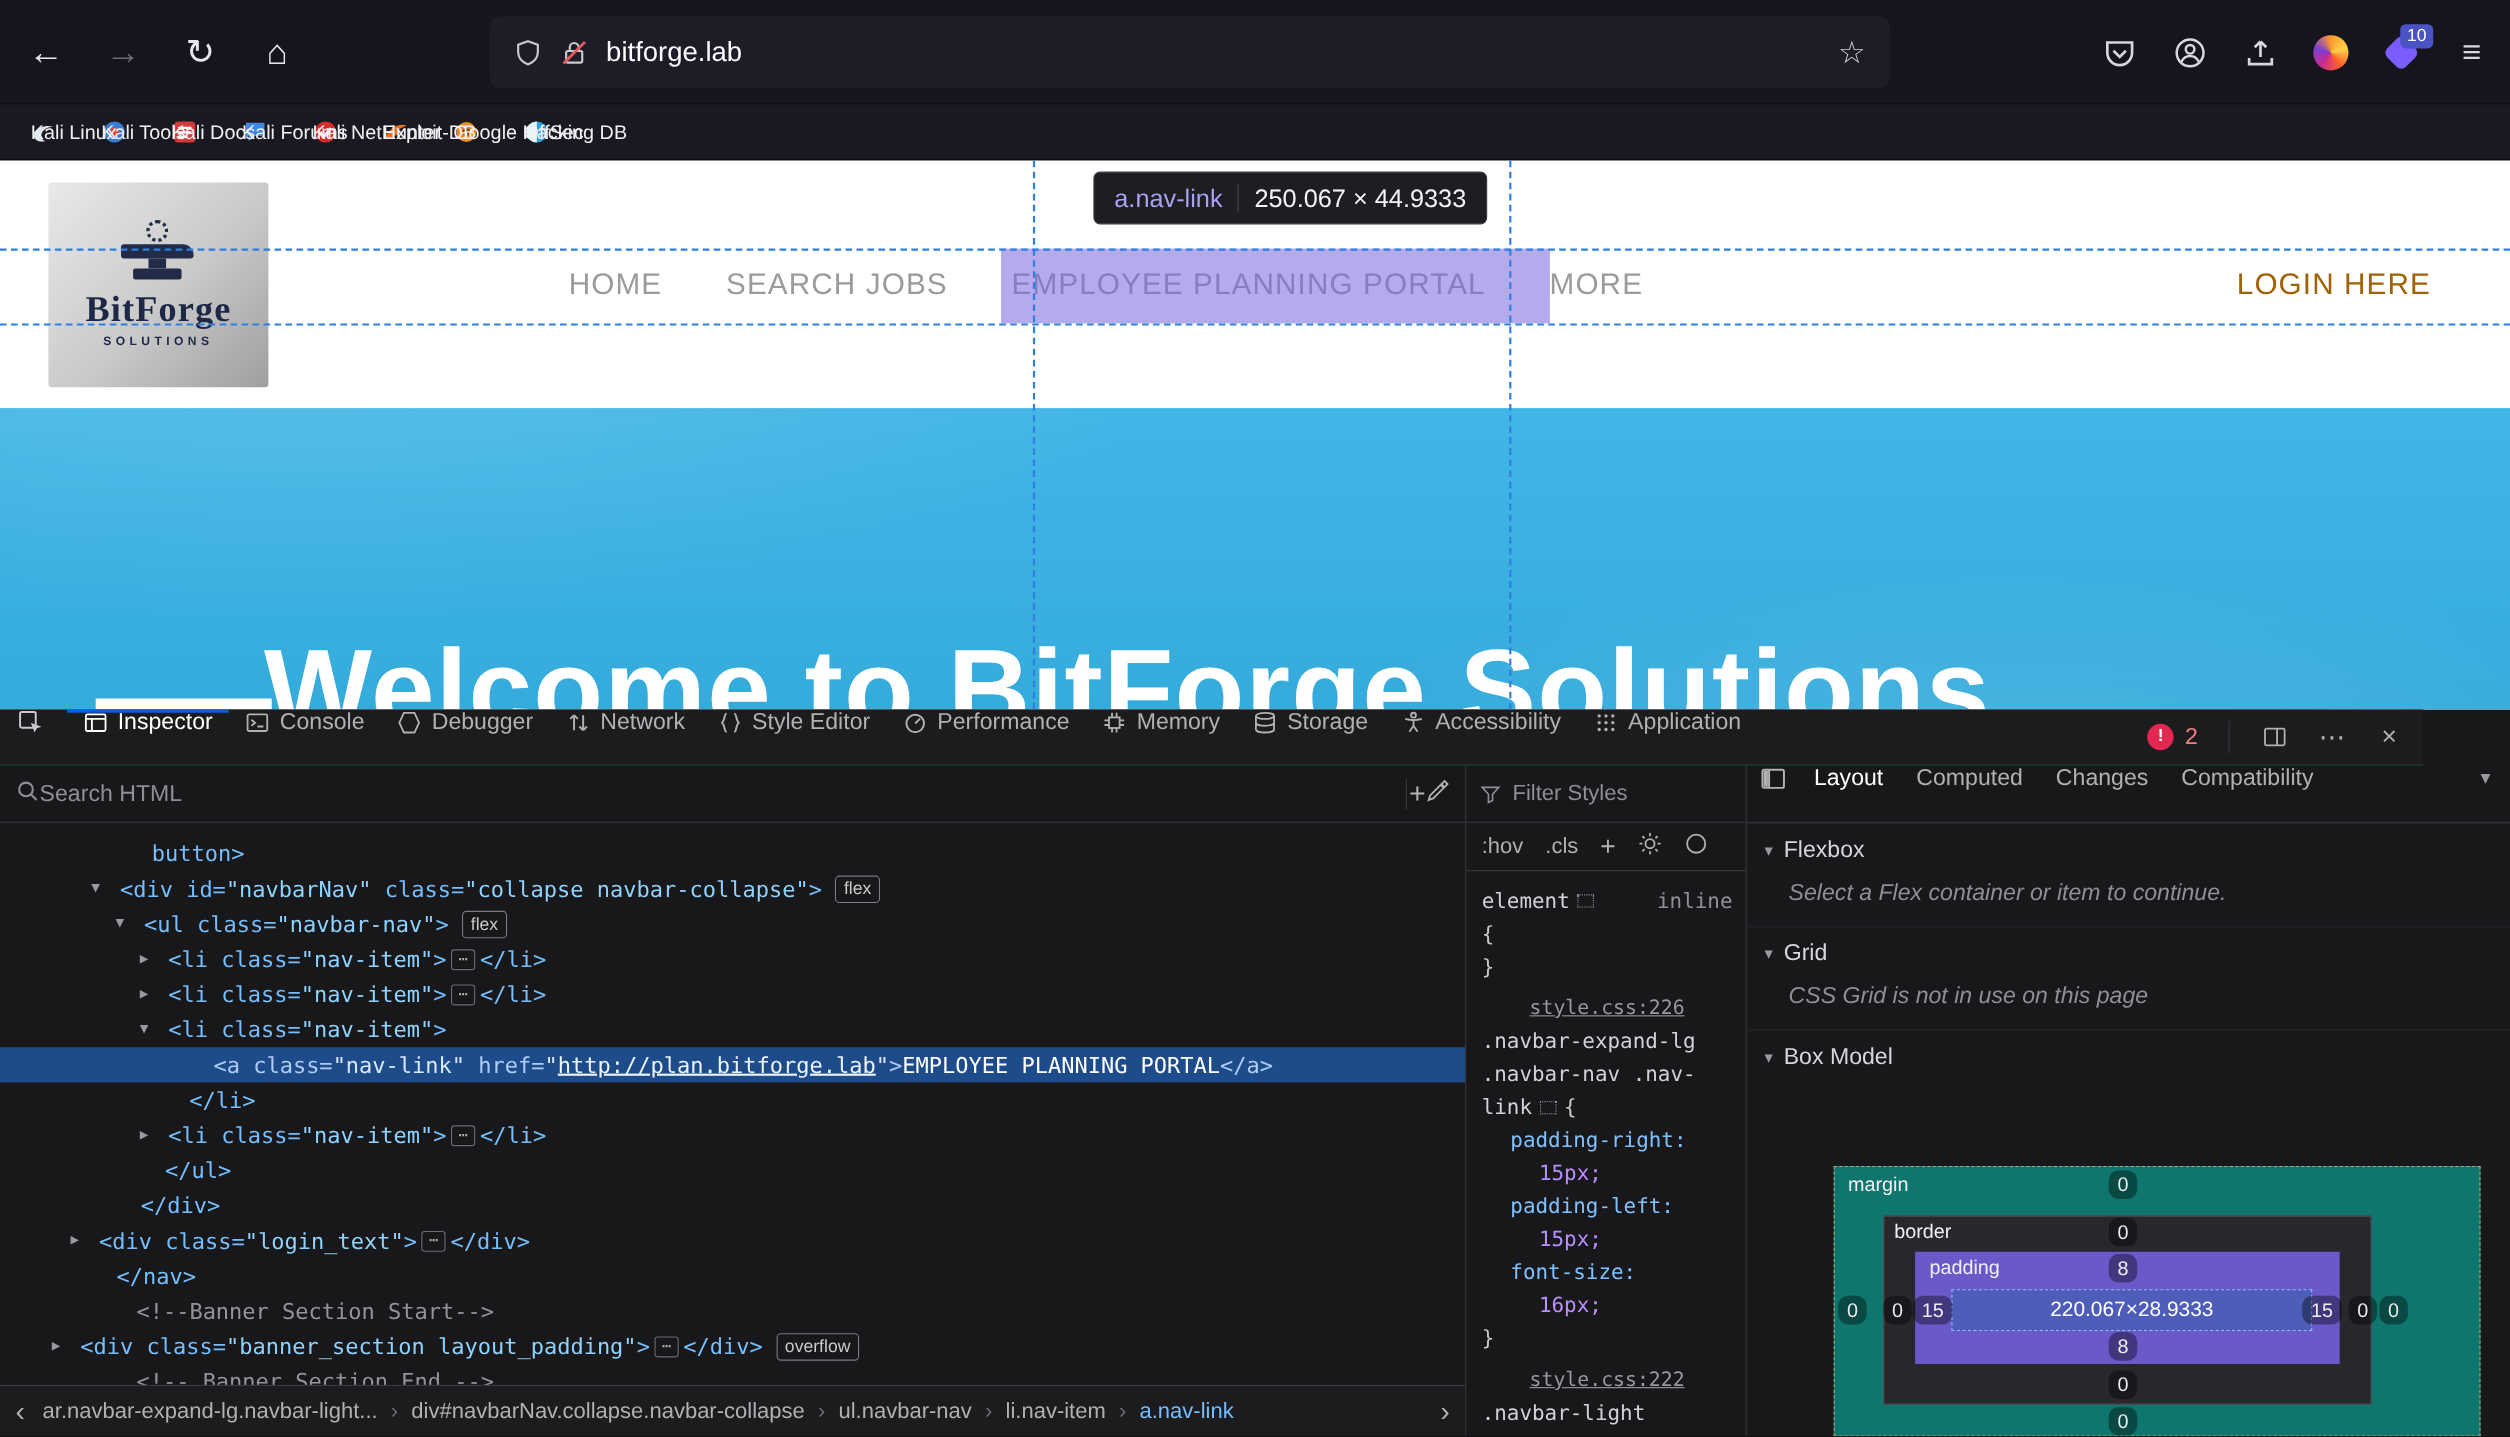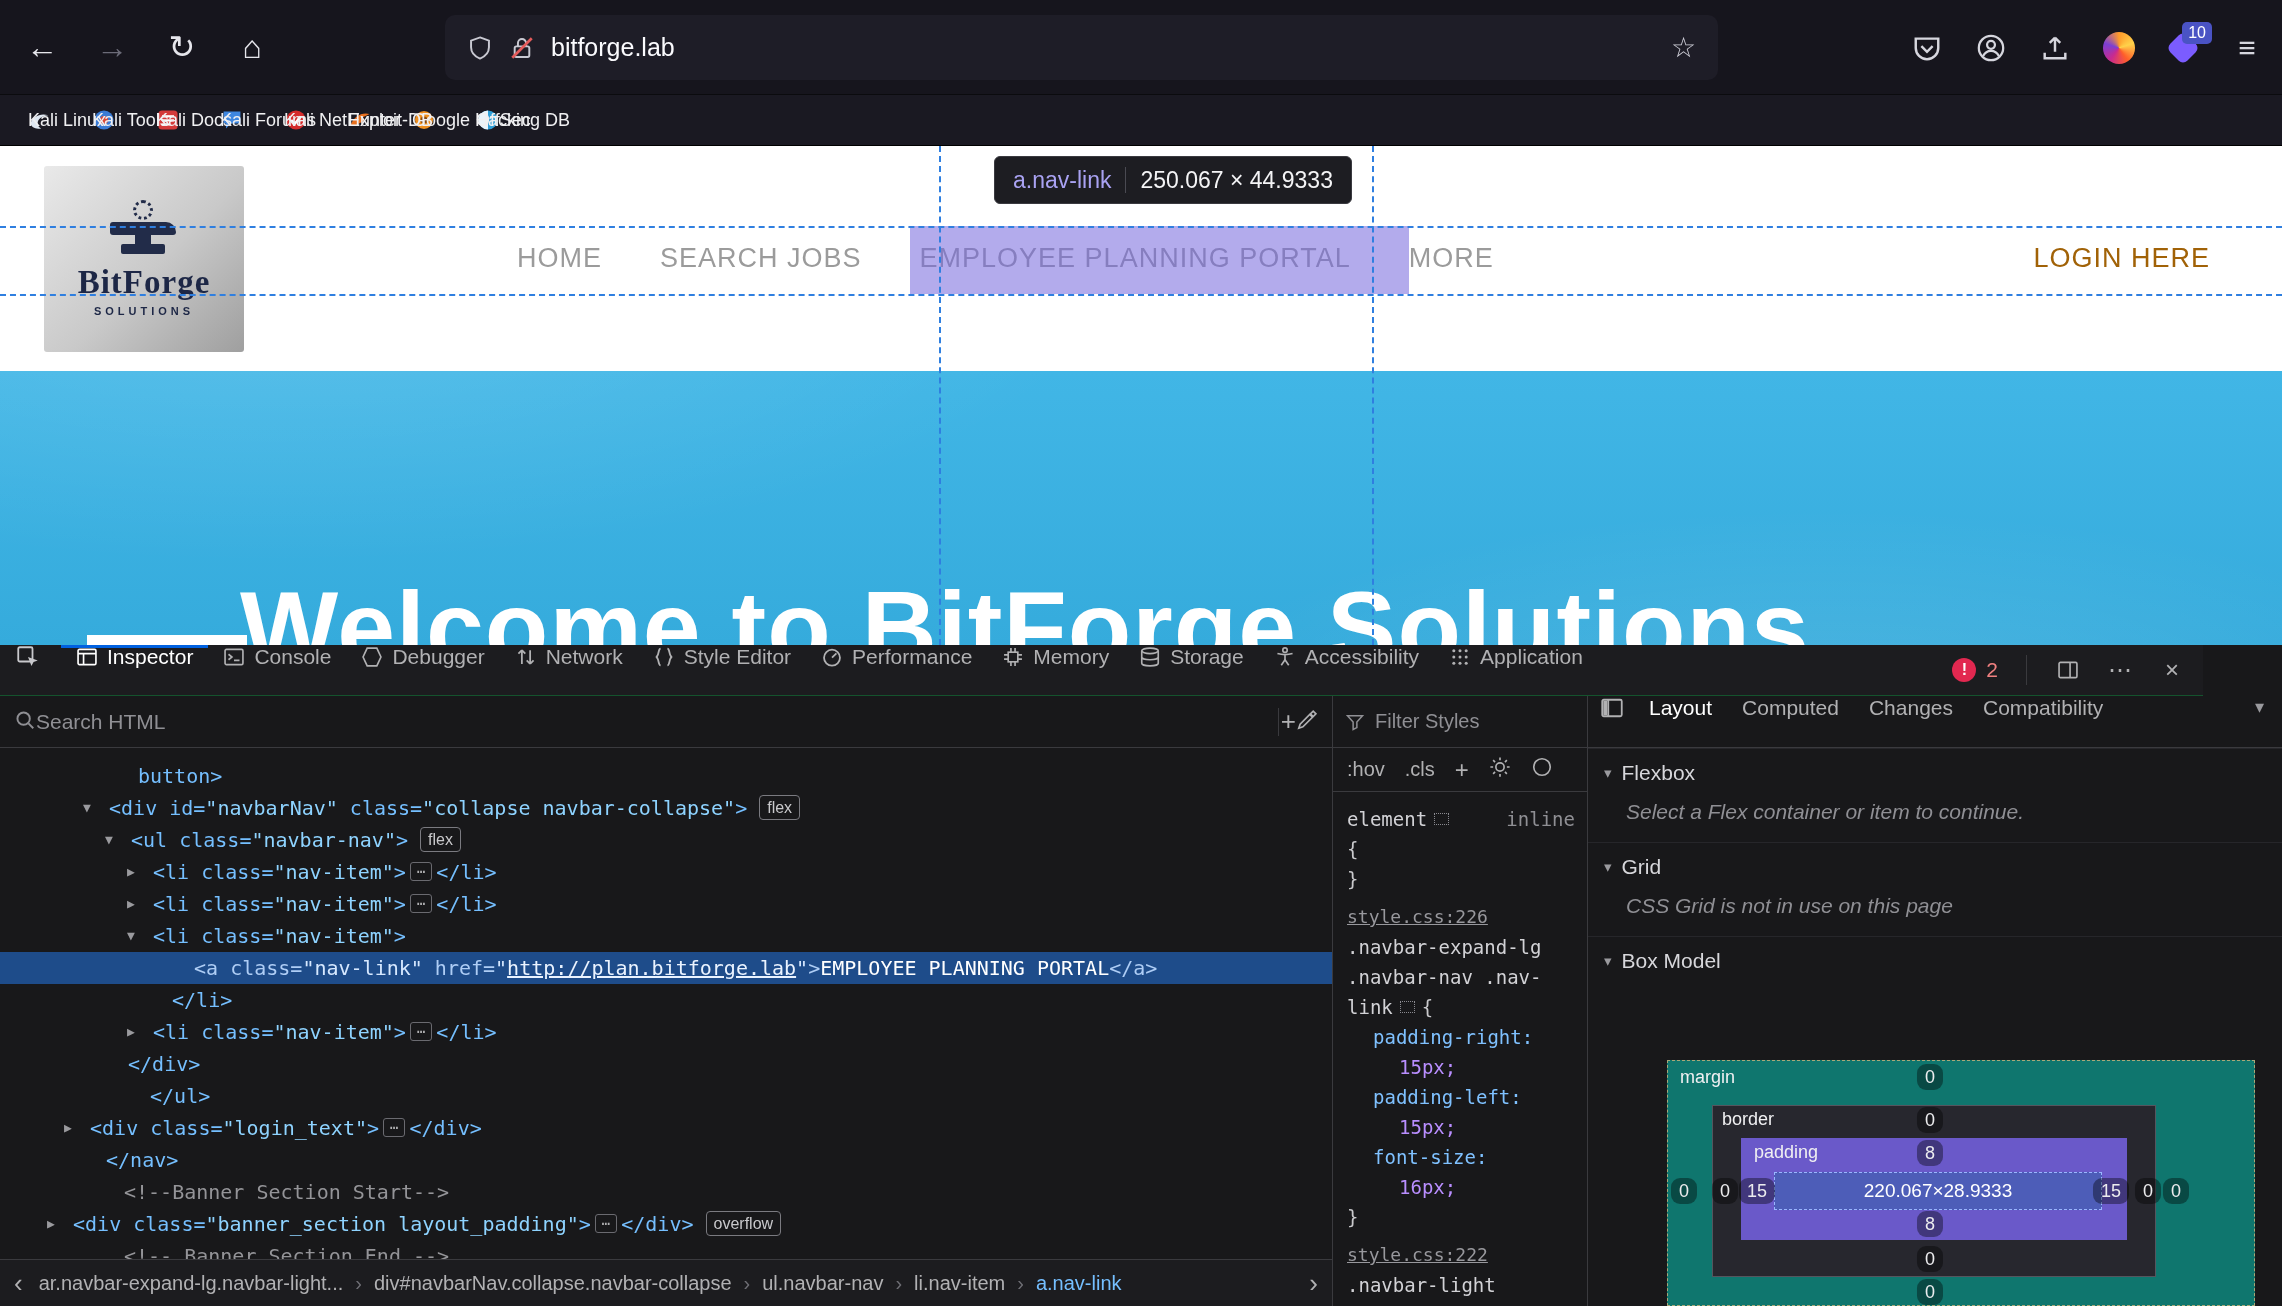--- a/index.html
+++ b/index.html
@@ -123,21 +123,21 @@
                 font-family:"Liberation Sans",sans-serif}
   #filter-input::placeholder{color:#8f8f94}
   #pseudorow{height:44px;border-bottom:1px solid #3a3a3e;display:flex;align-items:center;gap:20px;padding:0 14px;
              font-size:20px;color:#b1b1b3}
   #pseudorow .sun svg,#pseudorow .halfc svg{width:22px;height:22px}
   #pseudorow .plus{font-size:24px}
   .rb{padding:12px 12px 0 14px;font-family:"DejaVu Sans Mono",monospace;font-size:19px;line-height:30px}
   .elrow{display:flex;align-items:center}
   .elrow .loc{margin-left:auto;color:#8f8f94}
   .tgt{display:inline-block;width:15px;height:12px;border:1px dotted #8a8a90;margin:0 7px;flex:0 0 auto}
-  .src{display:block;text-align:left;color:#98989d;text-decoration:underline;font-size:18px;margin-top:8px}
+  .src{display:block;text-align:center;color:#98989d;text-decoration:underline;font-size:18px;margin-top:8px}
   .selr{color:#d2d2d6}
   .brace{color:#c9c9cc}
   .pname{color:#7fc1ff;padding-left:26px}
   .pval{color:#b98eff;padding-left:52px}
   .selline{display:flex;align-items:center}
 
   
   #pane-layout{left:1587px;top:696px;width:695px;height:610px;background:#18181a;border-left:1px solid #3a3a3e;
                overflow:hidden;color:#b1b1b3;font-size:21px}
   #lp-tabs{height:52px;border-bottom:1px solid #3a3a3e;display:flex;padding:0 12px}
@@ -517,22 +517,22 @@
     <div id="markup">
         <div class="mrow" style="padding-left: 138px;"><span class="t">button&gt;</span></div>
         <div class="mrow" style="padding-left: 109px;"><span class="arw" style="left: 83px;">▼</span><span class="p">&lt;</span><span class="t">div</span><span class="a"> id=</span><span class="v">"navbarNav"</span><span class="a"> class=</span><span class="v">"collapse navbar-collapse"</span><span class="p">&gt;</span><span class="bdg">flex</span></div>
         <div class="mrow" style="padding-left: 131px;"><span class="arw" style="left: 105px;">▼</span><span class="p">&lt;</span><span class="t">ul</span><span class="a"> class=</span><span class="v">"navbar-nav"</span><span class="p">&gt;</span><span class="bdg">flex</span></div>
         <div class="mrow" style="padding-left: 153px;"><span class="arw" style="left: 127px;">▶</span><span class="p">&lt;</span><span class="t">li</span><span class="a"> class=</span><span class="v">"nav-item"</span><span class="p">&gt;</span><span class="ebg">⋯</span><span class="p">&lt;/</span><span class="t">li</span><span class="p">&gt;</span></div>
         <div class="mrow" style="padding-left: 153px;"><span class="arw" style="left: 127px;">▶</span><span class="p">&lt;</span><span class="t">li</span><span class="a"> class=</span><span class="v">"nav-item"</span><span class="p">&gt;</span><span class="ebg">⋯</span><span class="p">&lt;/</span><span class="t">li</span><span class="p">&gt;</span></div>
         <div class="mrow" style="padding-left: 153px;"><span class="arw" style="left: 127px;">▼</span><span class="p">&lt;</span><span class="t">li</span><span class="a"> class=</span><span class="v">"nav-item"</span><span class="p">&gt;</span></div>
         <div class="mrow sel" style="padding-left: 194px;"><span class="p">&lt;</span><span class="t">a</span><span class="a"> class=</span><span class="v">"nav-link"</span><span class="a"> href=</span><span class="v">"</span><span class="u">http://plan.bitforge.lab</span><span class="v">"</span><span class="p">&gt;</span><span class="x">EMPLOYEE PLANNING PORTAL</span><span class="p">&lt;/</span><span class="t">a</span><span class="p">&gt;</span></div>
         <div class="mrow" style="padding-left: 172px;"><span class="p">&lt;/</span><span class="t">li</span><span class="p">&gt;</span></div>
         <div class="mrow" style="padding-left: 153px;"><span class="arw" style="left: 127px;">▶</span><span class="p">&lt;</span><span class="t">li</span><span class="a"> class=</span><span class="v">"nav-item"</span><span class="p">&gt;</span><span class="ebg">⋯</span><span class="p">&lt;/</span><span class="t">li</span><span class="p">&gt;</span></div>
+        <div class="mrow" style="padding-left: 150px;"><span class="p">&lt;/</span><span class="t">ul</span><span class="p">&gt;</span></div>
         <div class="mrow" style="padding-left: 128px;"><span class="p">&lt;/</span><span class="t">div</span><span class="p">&gt;</span></div>
-        <div class="mrow" style="padding-left: 150px;"><span class="p">&lt;/</span><span class="t">ul</span><span class="p">&gt;</span></div>
         <div class="mrow" style="padding-left: 90px;"><span class="arw" style="left: 64px;">▶</span><span class="p">&lt;</span><span class="t">div</span><span class="a"> class=</span><span class="v">"login_text"</span><span class="p">&gt;</span><span class="ebg">⋯</span><span class="p">&lt;/</span><span class="t">div</span><span class="p">&gt;</span></div>
         <div class="mrow" style="padding-left: 106px;"><span class="p">&lt;/</span><span class="t">nav</span><span class="p">&gt;</span></div>
         <div class="mrow" style="padding-left: 124px;"><span class="c">&lt;!--Banner Section Start--&gt;</span></div>
         <div class="mrow" style="padding-left: 73px;"><span class="arw" style="left: 47px;">▶</span><span class="p">&lt;</span><span class="t">div</span><span class="a"> class=</span><span class="v">"banner_section layout_padding"</span><span class="p">&gt;</span><span class="ebg">⋯</span><span class="p">&lt;/</span><span class="t">div</span><span class="p">&gt;</span><span class="bdg">overflow</span></div>
         <div class="mrow" style="padding-left: 124px;"><span class="c">&lt;!-- Banner Section End --&gt;</span></div>
       </div>
   </div>
 
   <div id="pane-rules" class="abs">
     <div id="filterrow">

